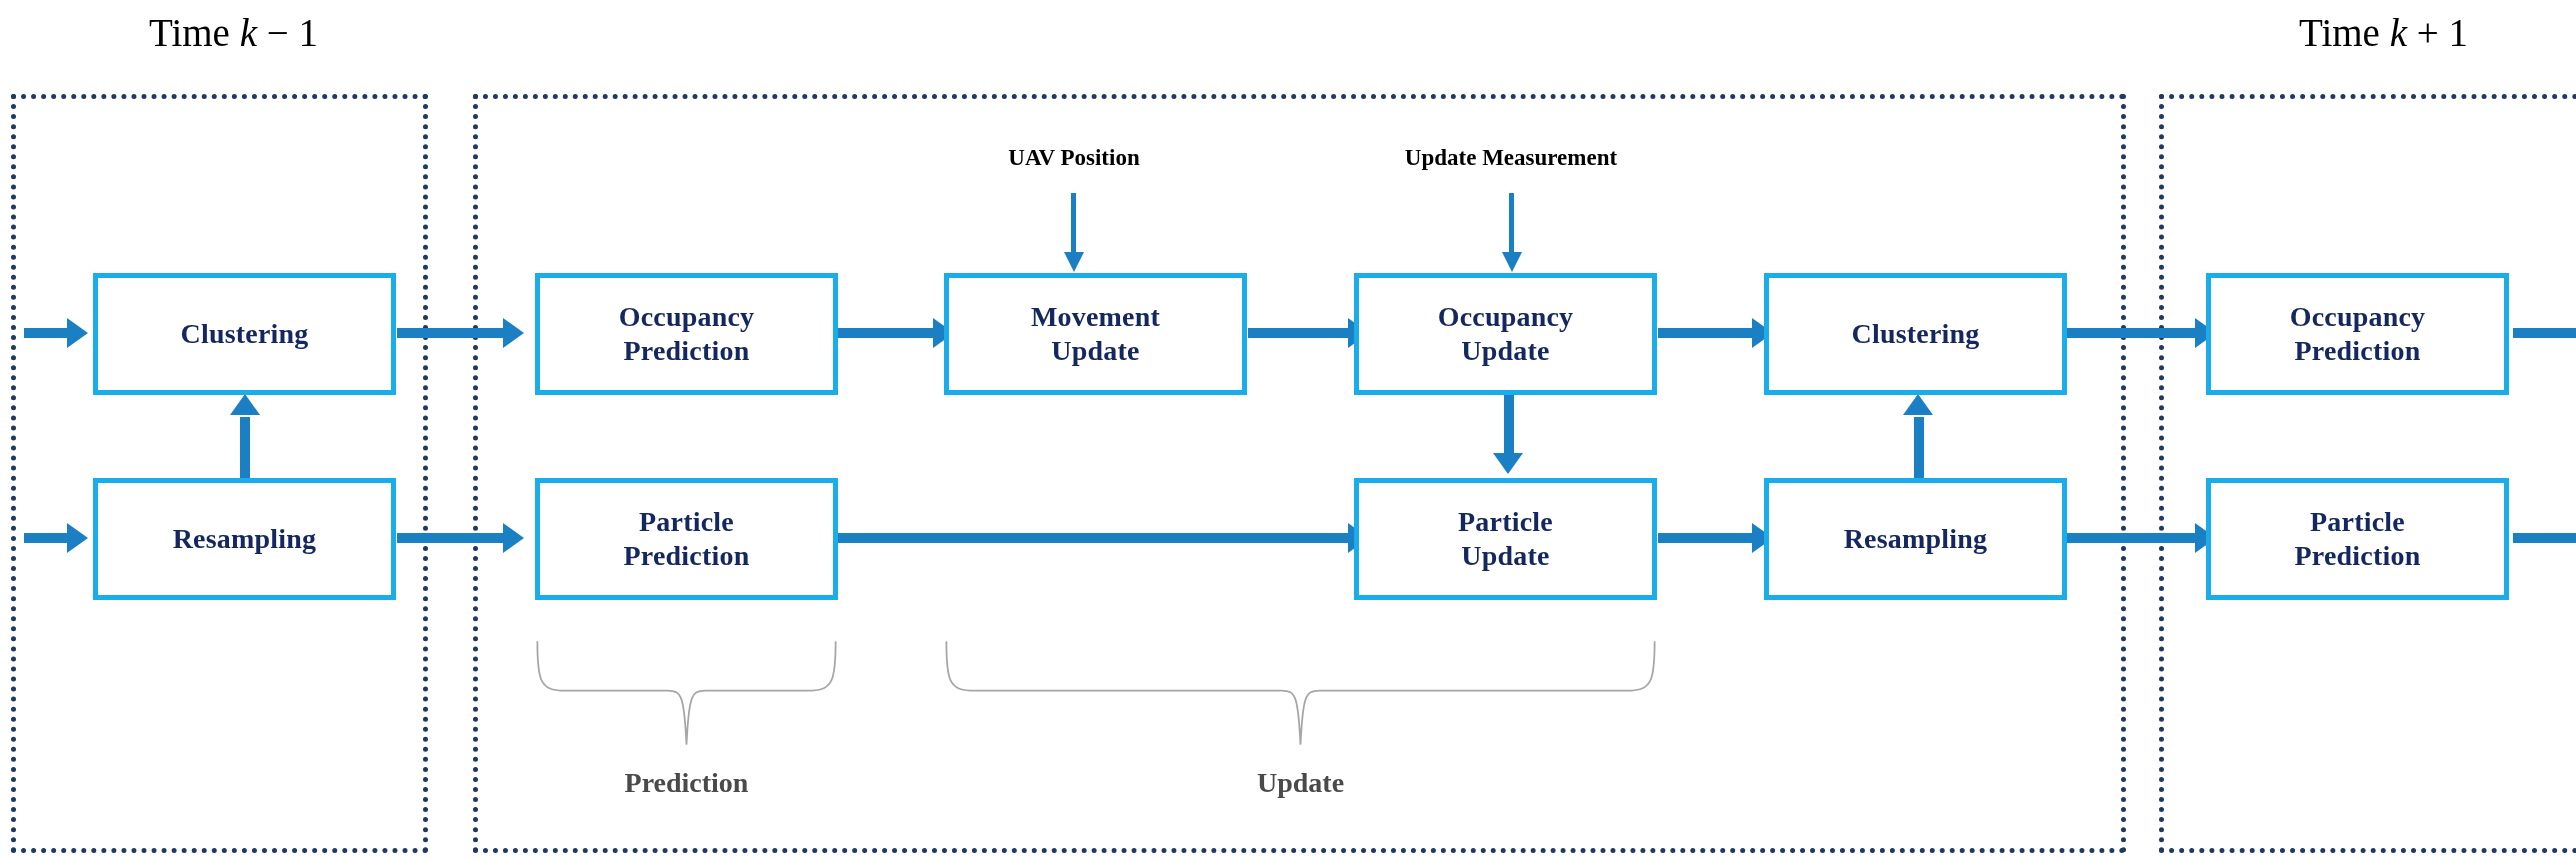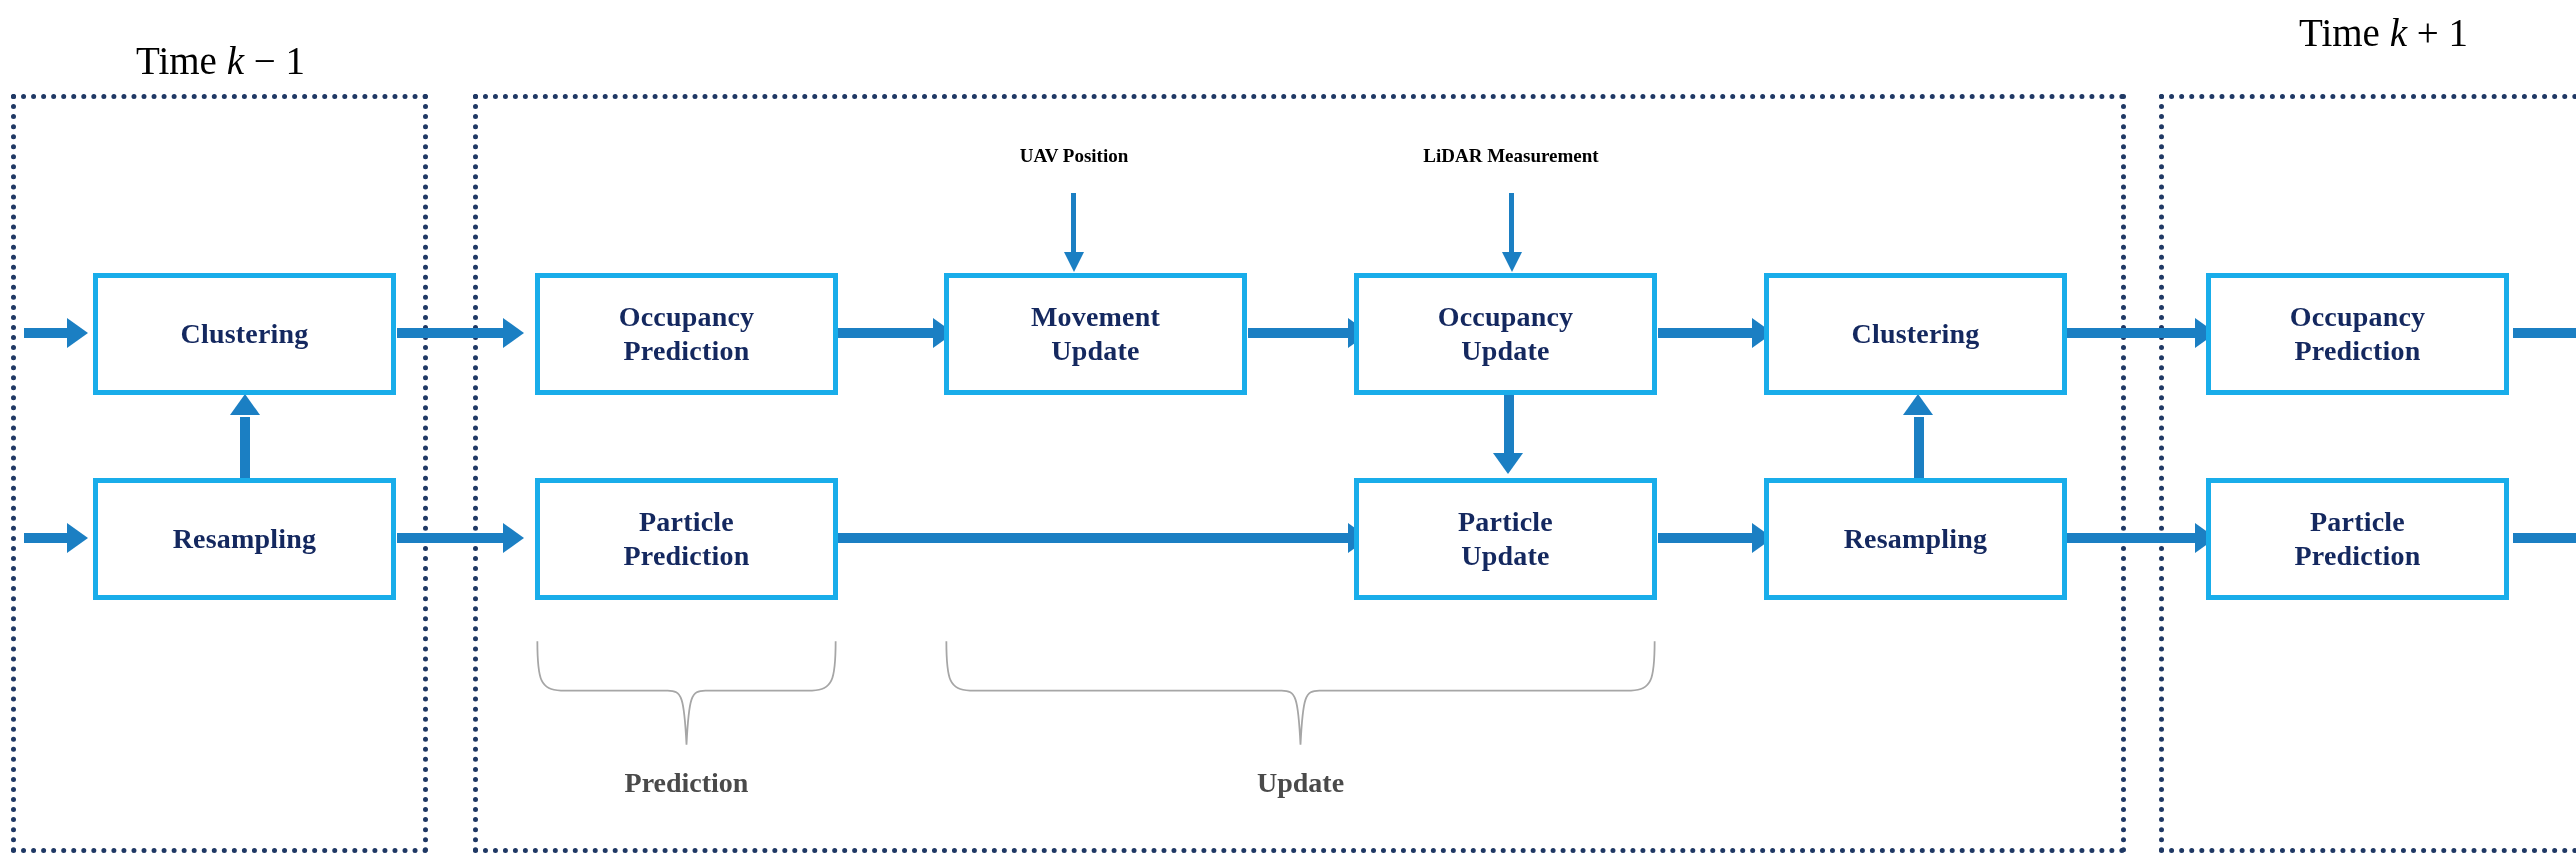--- a/index.html
+++ b/index.html
@@ -106,21 +106,21 @@
     border-right:10px solid transparent;
     border-top:20px solid #1B7FC3;
     z-index:4;
   }
 
   
   .ext-label{
     position:absolute;
     font-family:"Liberation Serif", serif;
     font-weight:bold;
-    font-size:19px;
+    font-size:23px;
     color:#000000;
     white-space:nowrap;
     text-align:center;
   }
 
   
   .brace{
     position:absolute;
     z-index:2;
   }
@@ -137,21 +137,21 @@
 </style>
 </head>
 <body>
 
 <div id="stage">
 
   <div class="phase-panel" style="left:10.6px; top:94px; width:417px; height:759px;"></div>
   <div class="phase-panel" style="left:473px; top:94px; width:1653px; height:759px;"></div>
   <div class="phase-panel" style="left:2159px; top:94px; width:449px; height:759px;"></div>
 
-  <div class="time-caption" style="left:12px; top:13px; width:417px;margin-top:28px;">
+  <div class="time-caption" style="left:25px; top:13px; width:417px;">
     <span>Time </span><span class="mathvar">k</span><span> − 1</span>
   </div>
   <div class="time-caption" style="left:2159px; top:13px; width:449px;">
     <span>Time </span><span class="mathvar">k</span><span> + 1</span>
   </div>
 
   <div class="hline" style="left:23.6px; top:328px; width:46px;"></div>
   <div class="arrowhead-right" style="left:67px; top:318px;"></div>
 
   <div class="hline" style="left:397px; top:328px; width:118px;"></div>
@@ -194,21 +194,21 @@
   <div class="vline" style="left:1914px; top:417px; width:10px; height:62px;"></div>
   <div class="arrowhead-up" style="left:1903px; top:394px;"></div>
 
   <div class="vline" style="left:1504px; top:390px; width:10px; height:66px;"></div>
   <div class="arrowhead-down" style="left:1493px; top:453px;"></div>
 
   <div class="ext-label" style="left:944px; top:145px; width:260px;">UAV Position</div>
   <div class="thin-vline" style="left:1071px; top:193px; height:61px;"></div>
   <div class="thin-arrowhead-down" style="left:1064px; top:252px;"></div>
 
-  <div class="ext-label" style="left:1322px; top:145px; width:378px;">LiDAR Measurement</div>
+  <div class="ext-label" style="left:1322px; top:145px; width:378px;">Update Measurement</div>
   <div class="thin-vline" style="left:1509px; top:193px; height:61px;"></div>
   <div class="thin-arrowhead-down" style="left:1502px; top:252px;"></div>
 
   <div class="proc-box" style="left:93px; top:273px; width:303px; height:122px;">
     <span class="proc-label">Clustering</span>
   </div>
 
   <div class="proc-box" style="left:535px; top:273px; width:303px; height:122px;">
     <span class="proc-label">Occupancy
 Prediction</span>

